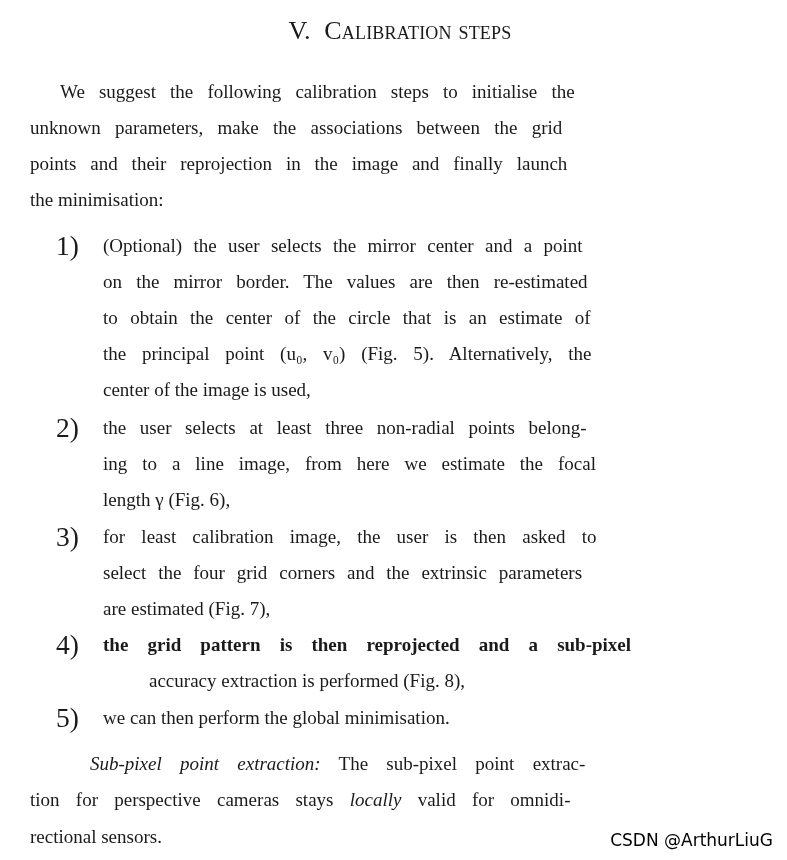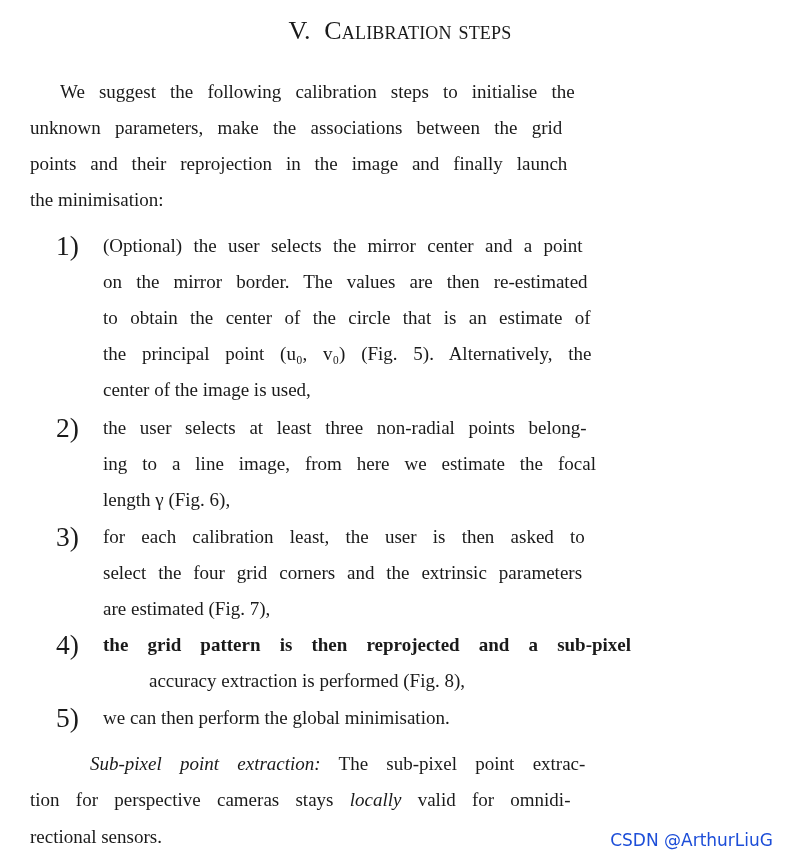--- a/index.html
+++ b/index.html
@@ -46,21 +46,21 @@
   }
   .it {
     font-style: italic;
   }
   .watermark {
     position: absolute;
     right: 14px;
     top: 830px;
     font-family: "DejaVu Sans", "Liberation Sans", sans-serif;
     font-size: 17px;
-    color: #1d4ed8;
+    color: #000000;
   }
 </style>
 </head>
 <body>
 
 <div class="heading">
   <span>V.</span>&nbsp;
   <span class="sc">Calibration steps</span>
 </div>
 
@@ -82,21 +82,21 @@
 
 <div>
   <div class="num" style="top:412px;">2)</div>
   <div class="line" style="top: 412px; left: 103px; width: 668px; white-space: nowrap; word-spacing: 8.875px; text-align: left; text-align-last: left;">the user selects at least three non-radial points belong-</div>
   <div class="line" style="top: 448px; left: 103px; width: 668px; white-space: nowrap; word-spacing: 10.2px; text-align: left; text-align-last: left;">ing to a line image, from here we estimate the focal</div>
   <div class="line last" style="top:484px; left:103px; width:668px;">length γ (Fig. 6),</div>
 </div>
 
 <div>
   <div class="num" style="top:521px;">3)</div>
-  <div class="line" style="top: 521px; left: 103px; width: 668px; white-space: nowrap; word-spacing: 11.4444px; text-align: left; text-align-last: left;">for each calibration least, the user is then asked to</div>
+  <div class="line" style="top: 521px; left: 103px; width: 668px; white-space: nowrap; word-spacing: 11.4444px; text-align: left; text-align-last: left;">for least calibration image, the user is then asked to</div>
   <div class="line" style="top: 557px; left: 103px; width: 668px; white-space: nowrap; word-spacing: 7.125px; text-align: left; text-align-last: left;">select the four grid corners and the extrinsic parameters</div>
   <div class="line last" style="top:593px; left:103px; width:668px;">are estimated (Fig. 7),</div>
 </div>
 
 <div>
   <div class="num" style="top:629px;">4)</div>
   <div class="line" style="top: 629px; left: 103px; width: 668px; white-space: nowrap; word-spacing: 14.375px; text-align: center; text-align-last: left; font-weight: bold;">the grid pattern is then reprojected and a sub-pixel</div>
   <div class="line last" style="top:665px; left:103px; width:668px;margin-left:46px;">accuracy extraction is performed (Fig. 8),</div>
 </div>
 

